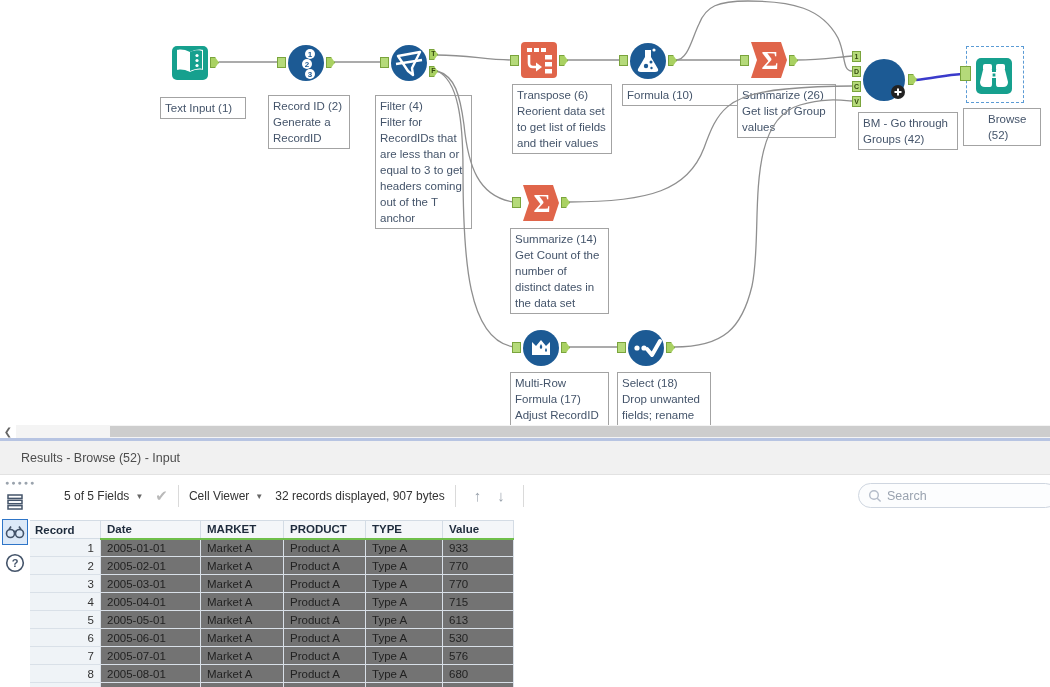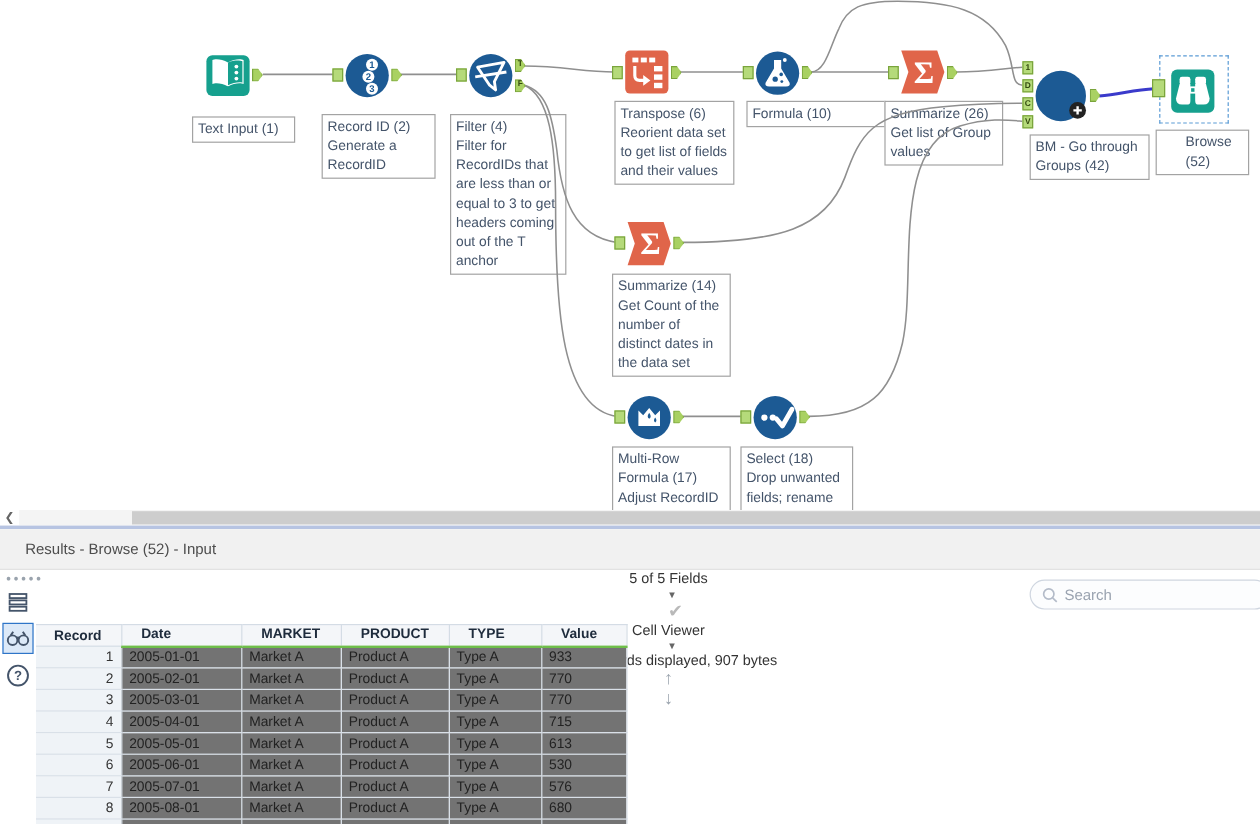--- a/index.html
+++ b/index.html
@@ -24,58 +24,58 @@
   #hscroll .thumb { position:absolute; left:110px; top:1px; height:11px; width:940px; background:#cdcdcd; }
   #hscroll .left-btn { position:absolute; left:0; top:0; width:16px; height:13px; background:#fff;
                        color:#666; font-size:10px; line-height:13px; text-align:center; }
   #bluesep { position:absolute; left:0; top:438px; width:1050px; height:3px; background:#b7c4e2; z-index:6; }
 
   
   #results { position:absolute; left:0; top:441px; width:1050px; height:246px; background:#fff; z-index:7; }
   #res-header { height:34px; background:#f1f1f1; border-bottom:1px solid #e2e2e2;
                 font-size:12.5px; color:#4d4d4d; line-height:34px; padding-left:21px; }
   #res-toolbar { position:relative; height:41px; background:#fff; display:flex; align-items:center;
-                 padding-left:64px; font-size:12px; color:#333;flex-direction:column; }
+                 padding-left:64px; font-size:12px; color:#333; }
   .tb-sep { width:1px; height:22px; background:#dadada; margin:0 10px; }
   .caret { font-size:8px; color:#666; margin:2px 0 0 6px; }
   .tb-check { color:#b9b9b9; font-size:15px; margin-left:12px; }
   .tb-arrow { color:#9aa3ad; font-size:15px; font-weight:bold; margin:0 8px; }
   #searchbox { position:absolute; right:-8px; top:8px; width:200px; height:25px; border:1px solid #cfd6e0;
                border-radius:13px; background:#fcfdfe; display:flex; align-items:center; padding-left:9px; }
   #searchbox input { border:none; outline:none; background:transparent; font-size:12.5px; color:#333; width:150px;
                      font-family:"Liberation Sans",sans-serif; }
   #searchbox input::placeholder { color:#9aa3b0; }
 
   
   #strip { position:absolute; left:0; top:35px; width:30px; height:211px; background:#fff; z-index:8; }
   .strip-btn { position:absolute; left:2px; width:26px; height:26px; border:1px solid transparent;
                display:flex; align-items:center; justify-content:center; }
   .strip-btn.selected { border:1px solid #2e75c8; background:#dce9f8; }
   .dots { position:absolute; left:5px; top:3px; letter-spacing:2px; font-size:7px; color:#9aa3ad; }
 
   
   #grid { position:absolute; left:28px; top:79px; border-collapse:collapse; font-size:11.5px; color:#222; }
   #grid th { font-weight:bold; color:#1e2b3c; background:#f4f6f9; text-align:left;
-             border:1px solid #d4dce5; height:18px; padding:0 16px; }
+             border:1px solid #d4dce5; height:18px; padding:0 6px; }
   #grid th.green { border-bottom:2px solid #6fbe4a; }
   #grid td { border:1px solid #d9e0e8; background:#737373; height:18px; padding:0 6px; }
   #grid td.rec { background:#eff3f7; text-align:right; color:#333; }
   .cw-record{width:72px}.cw-date{width:100px}.cw-market{width:83px}.cw-product{width:82px}.cw-type{width:77px}.cw-value{width:71px}
 </style>
 </head>
 <body>
 
 <div id="app">
 
   <div id="canvas">
 
     <div class="note" style="left:160px;top:97px;width:86px;">
       <span class="t">Text Input (1)</span>
       </div>
-    <div class="note" style="left:268px;top:95px;width:95px;">
+    <div class="note" style="left:268px;top:95px;width:82px;">
       <span class="t">Record ID (2)</span>
       <span class="t">Generate a RecordID</span>
       </div>
     <div class="note" style="left:375px;top:95px;width:97px;">
       <span class="t">Filter (4)</span>
       <span class="t">Filter for RecordIDs that are less than or equal to 3 to get headers coming out of the T anchor</span>
       </div>
     <div class="note" style="left:512px;top:84px;width:100px;">
       <span class="t">Transpose (6)</span>
       <span class="t">Reorient data set to get list of fields and their values</span>

